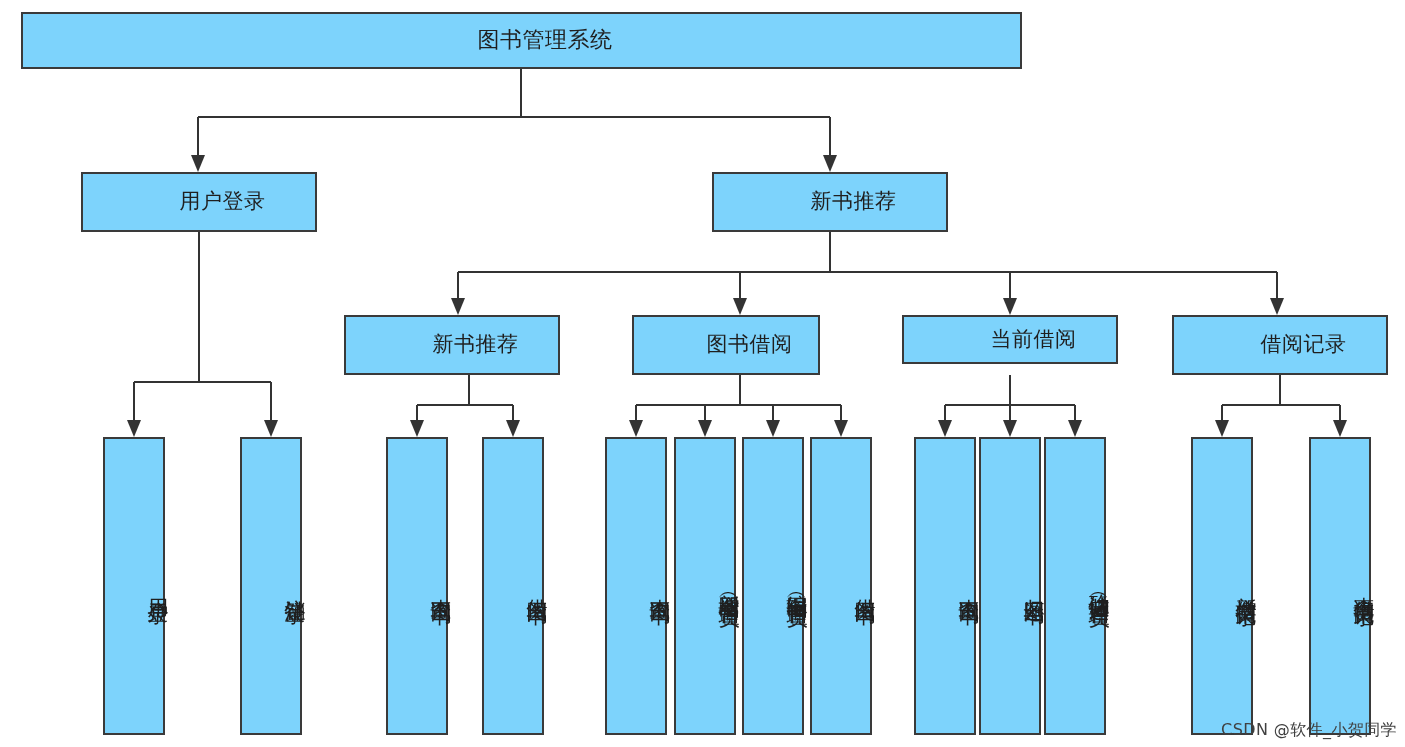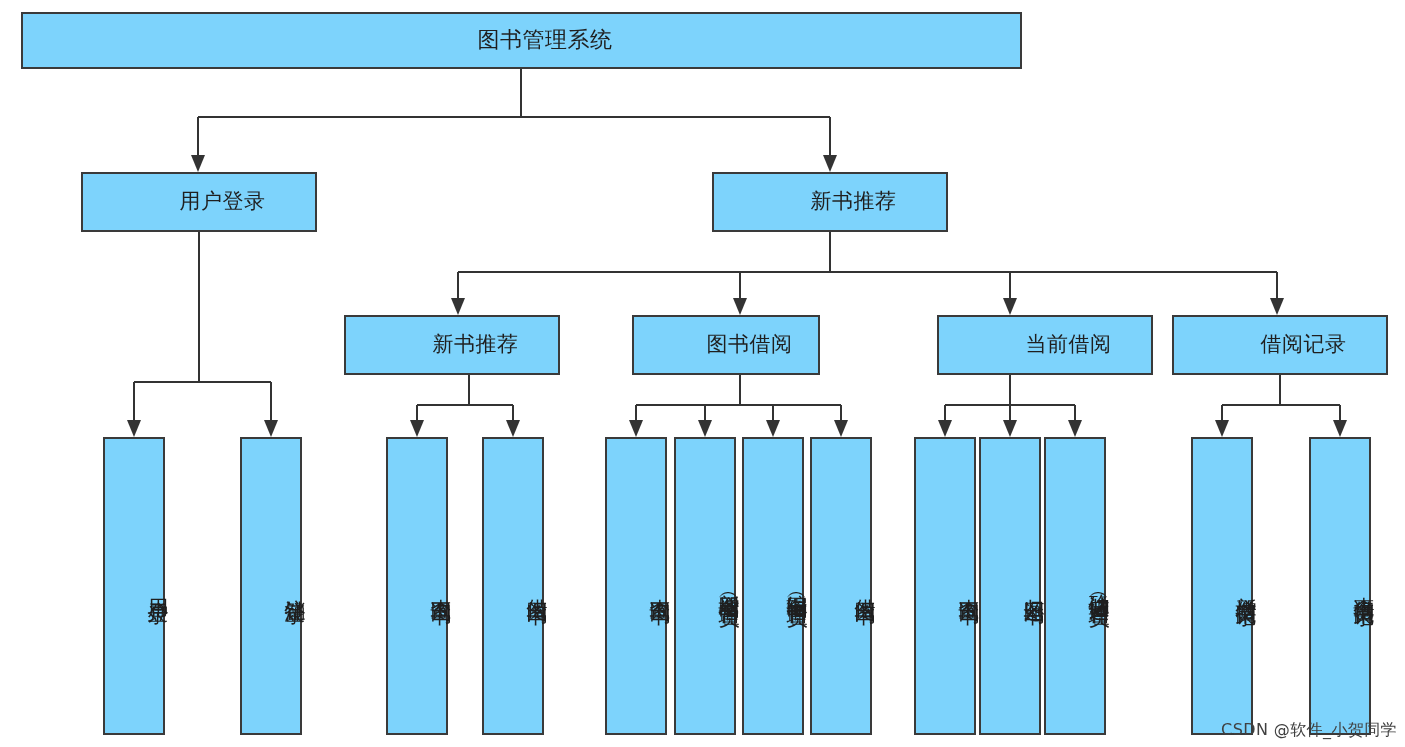--- a/index.html
+++ b/index.html
@@ -138,21 +138,21 @@
       </div>
       <div class="node horizontal" style="left: 712px; top: 172px; width: 236px; height: 60px;">
         <span class="node-label">新书推荐</span>
       </div>
       <div class="node horizontal" style="left: 344px; top: 315px; width: 216px; height: 60px;">
         <span class="node-label">新书推荐</span>
       </div>
       <div class="node horizontal" style="left: 632px; top: 315px; width: 188px; height: 60px;">
         <span class="node-label">图书借阅</span>
       </div>
-      <div class="node horizontal" style="left: 902px; top: 315px; width: 216px; height: 60px; margin-left: 35px;">
+      <div class="node horizontal" style="left: 902px; top: 315px; width: 216px; height: 49px;">
         <span class="node-label">当前借阅</span>
       </div>
       <div class="node horizontal" style="left: 1172px; top: 315px; width: 216px; height: 60px;">
         <span class="node-label">借阅记录</span>
       </div>
       <div class="node vertical" style="left: 103px; top: 437px; width: 62px; height: 298px;">
         <span class="node-label">用户登录</span>
       </div>
       <div class="node vertical" style="left: 240px; top: 437px; width: 62px; height: 298px;">
         <span class="node-label">注销登录</span>

